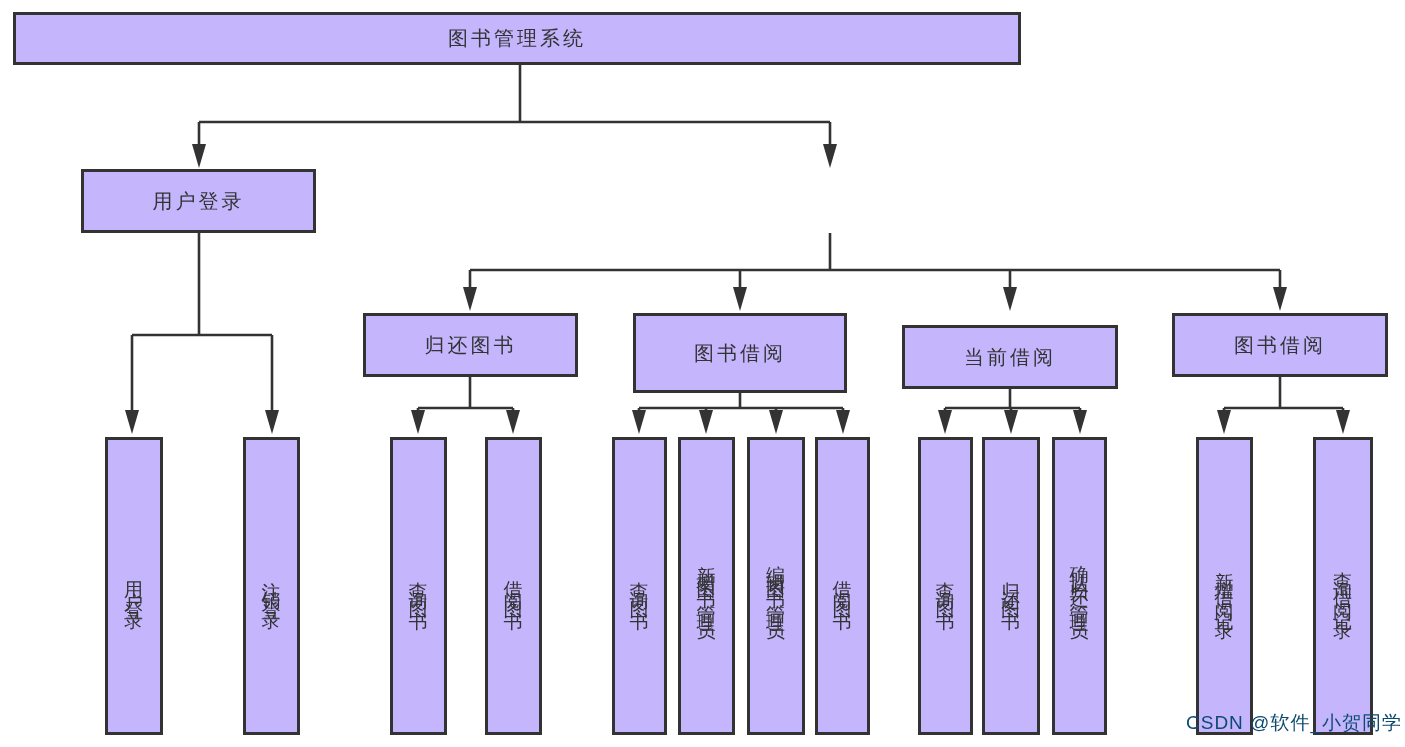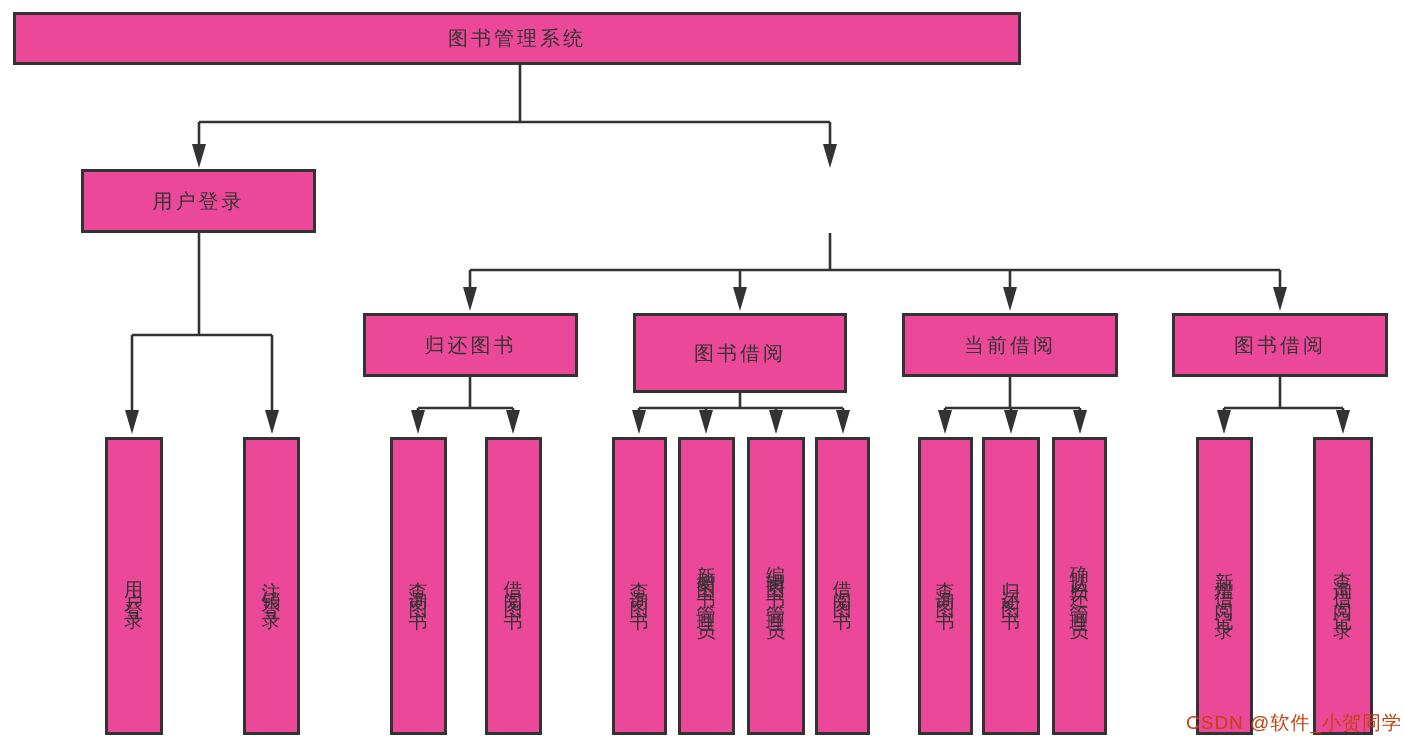--- a/index.html
+++ b/index.html
@@ -4,33 +4,33 @@
 <style>
   html,body{margin:0;padding:0;background:#ffffff;}
   .canvas{
     position:relative;width:1405px;height:747px;background:#ffffff;
     font-family:"Liberation Sans", sans-serif;overflow:hidden;
   }
   svg.wires{position:absolute;left:0;top:0;width:1405px;height:747px;pointer-events:none;}
   .wire{stroke:#333333;stroke-width:2.6;fill:none;}
   .arrow{fill:#333333;stroke:none;}
   .node{
-    position:absolute;border:3px solid #333333;background:#ec4899;
+    position:absolute;border:3px solid #333333;background:#c4b5fd;
     display:flex;align-items:center;justify-content:center;
     color:#333333;box-sizing:border-box;
   }
   .hlabel{font-size:20px;letter-spacing:3px;white-space:nowrap;}
   .leaf .vtext{
     writing-mode:vertical-rl;text-orientation:mixed;
     font-size:19px;line-height:1;letter-spacing:10px;color:#333333;
   }
   .leaf--long .vtext{letter-spacing:8px;}
   .watermark{
     position:absolute;left:1186px;top:710px;width:212px;
-    font-size:19px;color:#c2410c;white-space:nowrap;letter-spacing:1px;
+    font-size:19px;color:#0c4a6e;white-space:nowrap;letter-spacing:1px;
   }
 </style>
 </head>
 <body>
 
 <div class="canvas">
 
   <svg class="wires" viewBox="0 0 1405 747">
 
     <line class="wire" x1="520" y1="65" x2="520" y2="122"></line>
@@ -100,21 +100,21 @@
   <div class="node" style="left:81px;top:169px;width:235px;height:64px">
     <span class="hlabel">用户登录</span>
   </div>
 
   <div class="node" style="left:363px;top:313px;width:215px;height:64px">
     <span class="hlabel">归还图书</span>
   </div>
   <div class="node" style="left:633px;top:313px;width:214px;height:80px">
     <span class="hlabel">图书借阅</span>
   </div>
-  <div class="node" style="left:902px;top:313px;width:216px;height:64px">
+  <div class="node" style="left:902px;top:325px;width:216px;height:64px">
     <span class="hlabel">当前借阅</span>
   </div>
   <div class="node" style="left:1172px;top:313px;width:216px;height:64px">
     <span class="hlabel">图书借阅</span>
   </div>
 
   <div class="node leaf" style="left:105px;top:437px;width:58px;height:298px">
     <span class="vtext">用户登录</span>
   </div>
   <div class="node leaf" style="left:243px;top:437px;width:57px;height:298px">

